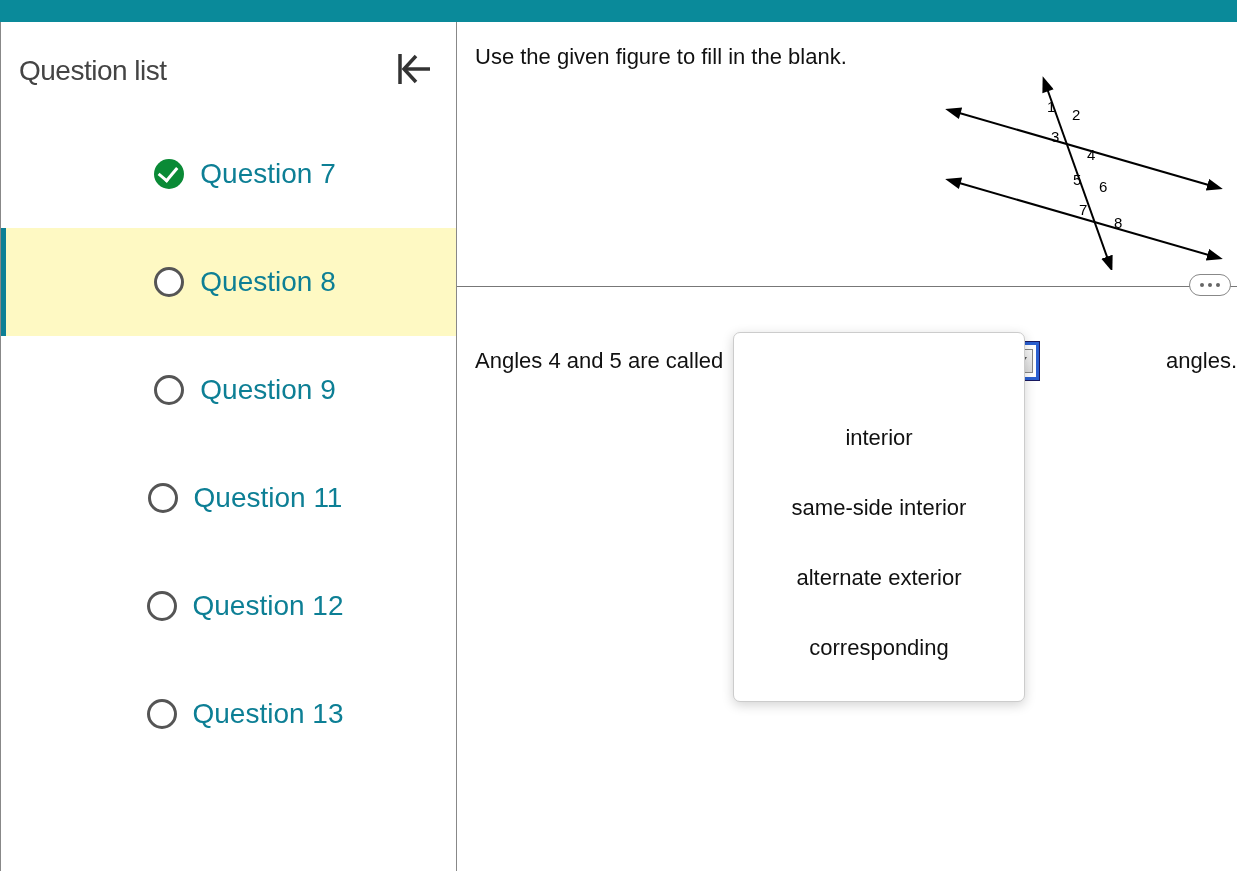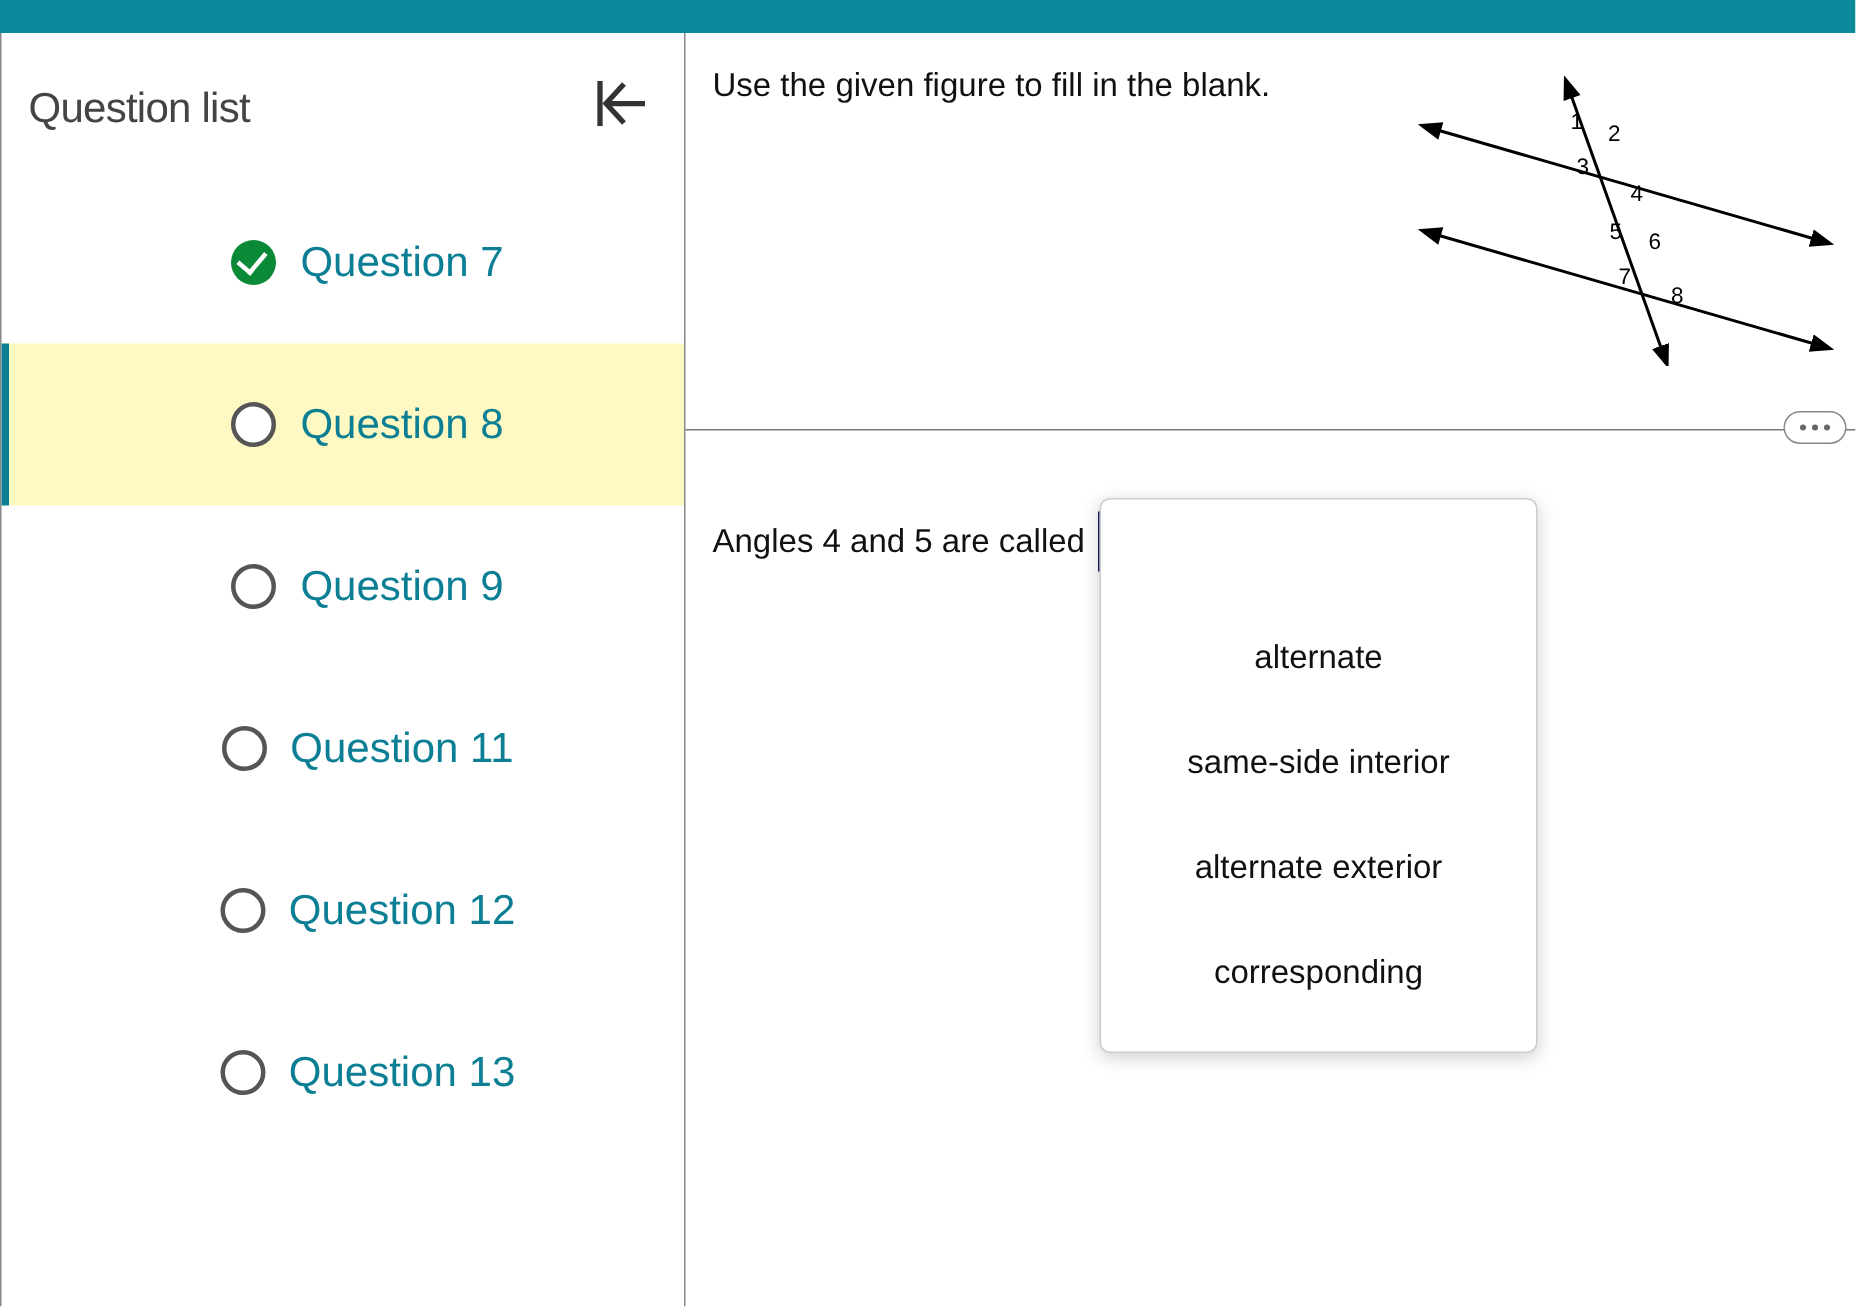--- a/index.html
+++ b/index.html
@@ -89,20 +89,21 @@
   }
   .content {
     flex: 1;
     position: relative;
     padding: 0;
   }
   .prompt-row {
     display: flex;
     padding: 22px 0 0 0;
     height: 240px;
+    flex-direction: column;
   }
   .prompt-text {
     font-size: 22px;
     color: #111;
     padding-left: 18px;
     padding-top: 0;
   }
   .figure {
     width: 300px;
     height: 200px;
@@ -135,20 +136,21 @@
     background: #666;
     border-radius: 50%;
   }
   .answer-row {
     display: flex;
     align-items: center;
     padding: 55px 0 0 18px;
     font-size: 22px;
     color: #111;
     position: relative;
+    justify-content: space-between;
   }
   .select-box {
     display: inline-flex;
     align-items: center;
     border: 3px solid #2a5fd0;
     outline: 1px solid #1a1a60;
     width: 188px;
     height: 38px;
     margin: 0 10px;
     background: #fff;
@@ -280,20 +282,20 @@
     </div>
 
     <div class="answer-row">
       <span>Angles 4 and 5 are called</span>
       <span class="select-box">
         <span class="arrow-btn"></span>
       </span>
       <span>angles.</span>
 
       <div class="dropdown">
-        <div class="opt">alternate</div>
+        <div class="opt">interior</div>
         <div class="opt">same-side interior</div>
         <div class="opt">alternate exterior</div>
         <div class="opt">corresponding</div>
       </div>
     </div>
   </section>
 </div>
 
 </body></html>

